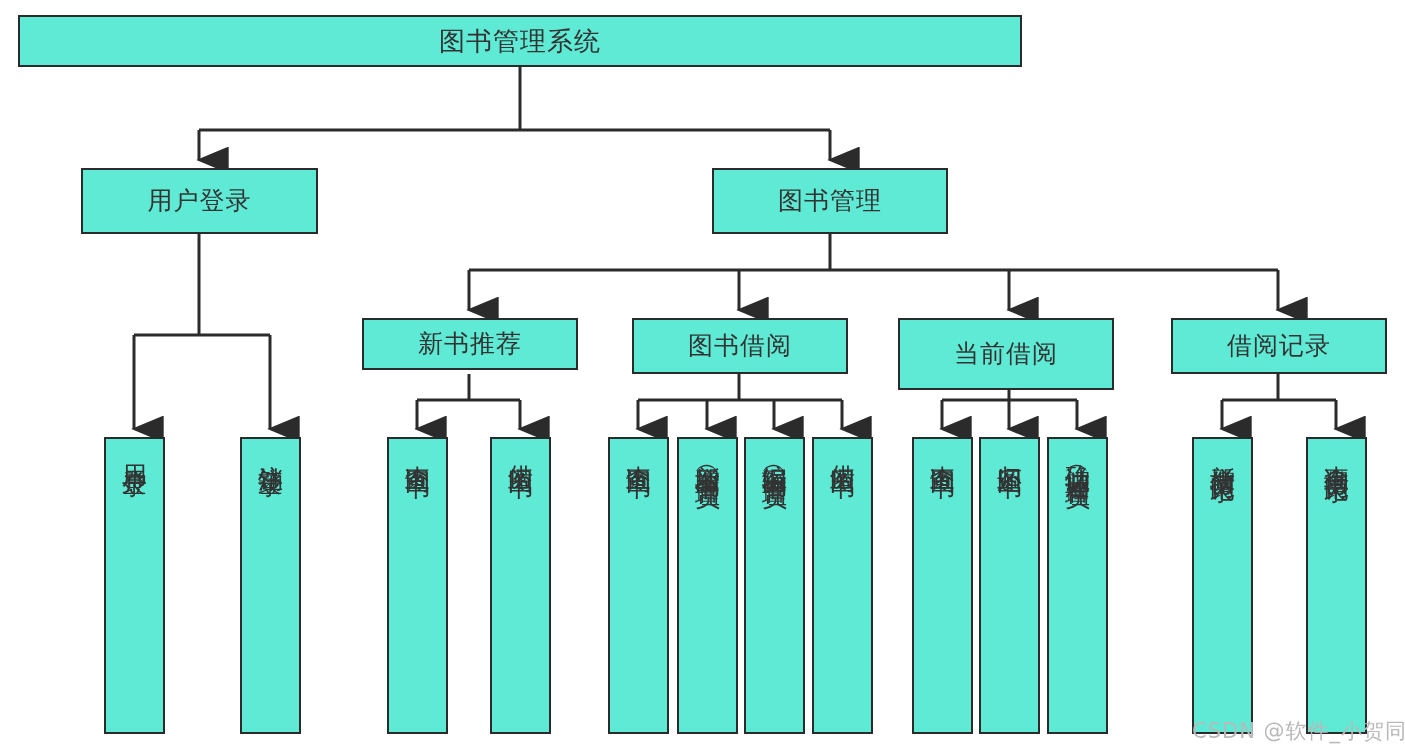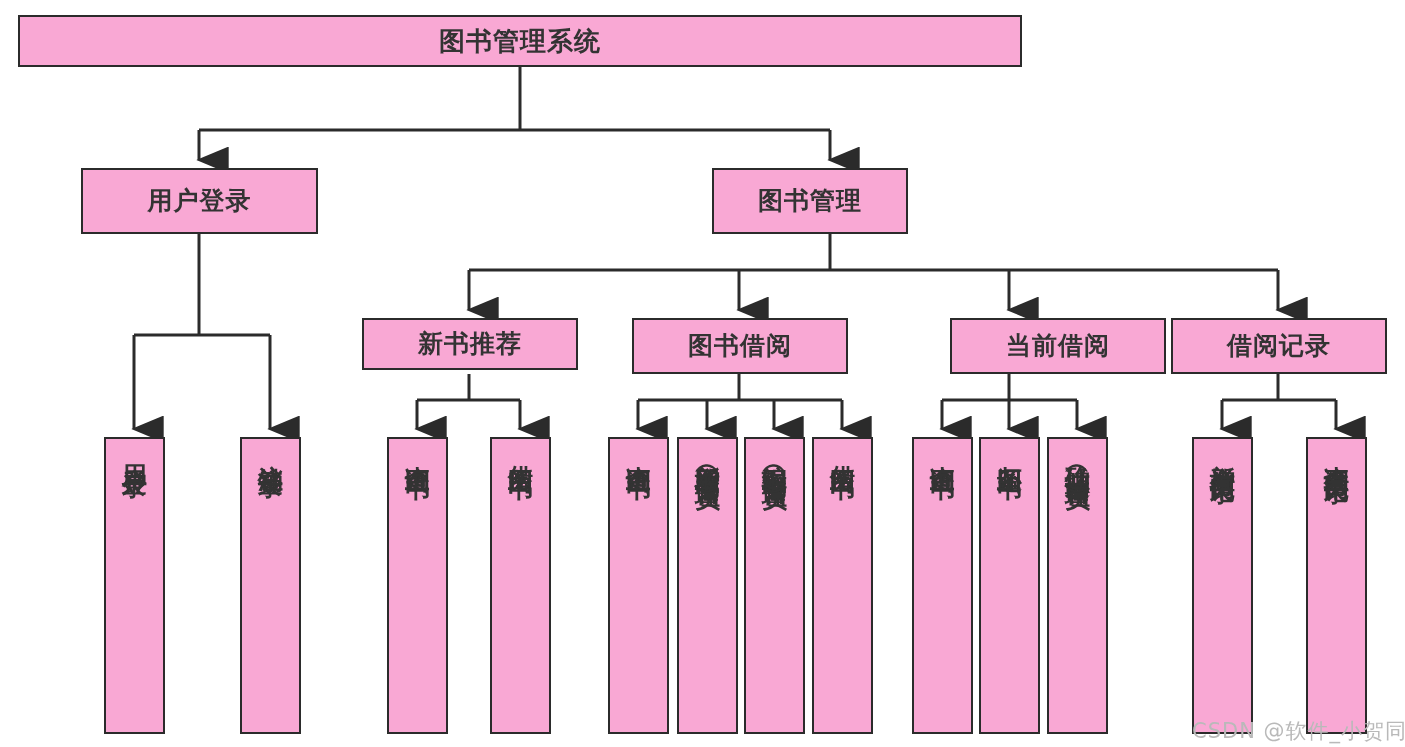--- a/index.html
+++ b/index.html
@@ -23,26 +23,25 @@
     left: 0;
     top: 0;
     width: 1405px;
     height: 747px;
     pointer-events: none;
   }
   .node {
     position: absolute;
     box-sizing: border-box;
     border: 2px solid #2b2b2b;
-    background: #f9a8d4;
+    background: #5eead4;
     display: flex;
     align-items: center;
     justify-content: center;
     color: #333333;
-    font-weight: bold;
   }
   .node.horiz {
     font-size: 25px;
     line-height: 1.1;
     letter-spacing: 1px;
   }
   .node.root {
     font-size: 26px;
   }
   .node.vert {
@@ -136,33 +135,33 @@
   </svg>
 
   <div class="node horiz root" style="left:18px; top:15px; width:1004px; height:52px;">
     <span>图书管理系统</span>
   </div>
 
   <div class="node horiz" style="left:81px; top:168px; width:237px; height:66px;">
     <span>用户登录</span>
   </div>
 
-  <div class="node horiz" style="left:712px; top:168px; width:196px; height:66px;">
+  <div class="node horiz" style="left:712px; top:168px; width:236px; height:66px;">
     <span>图书管理</span>
   </div>
 
   <div class="node horiz" style="left:362px; top:318px; width:216px; height:52px;">
     <span>新书推荐</span>
   </div>
 
   <div class="node horiz" style="left:632px; top:318px; width:216px; height:56px;text-align:right;">
     <span>图书借阅</span>
   </div>
 
-  <div class="node horiz" style="left:950px; top:318px; width:216px; height:56px;">
+  <div class="node horiz" style="left:898px; top:318px; width:216px; height:72px;">
     <span>当前借阅</span>
   </div>
 
   <div class="node horiz" style="left:1171px; top:318px; width:216px; height:56px;">
     <span>借阅记录</span>
   </div>
 
   <div class="node vert" style="left:104px; top:437px; width:61px; height:297px;">
     <span class="vlabel">用户登录</span>
   </div>

